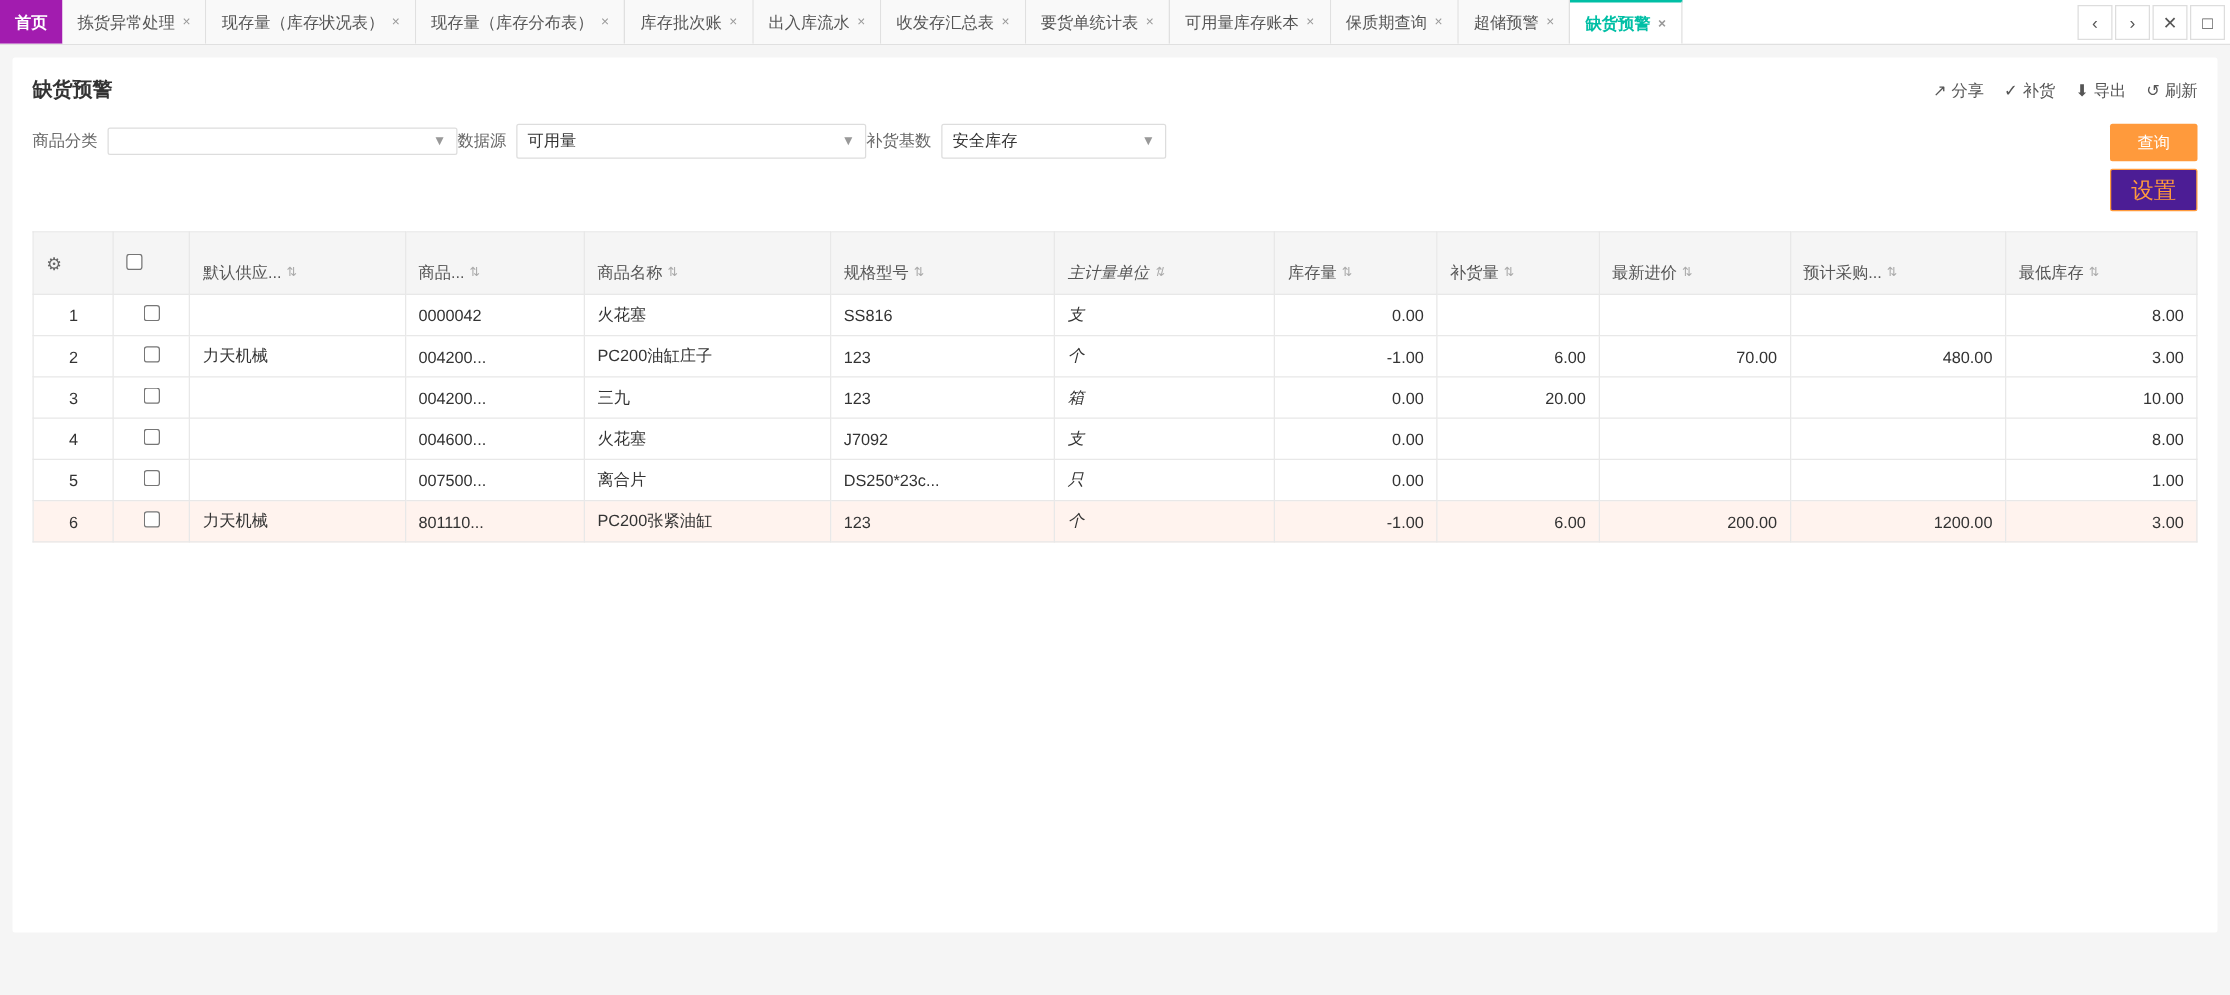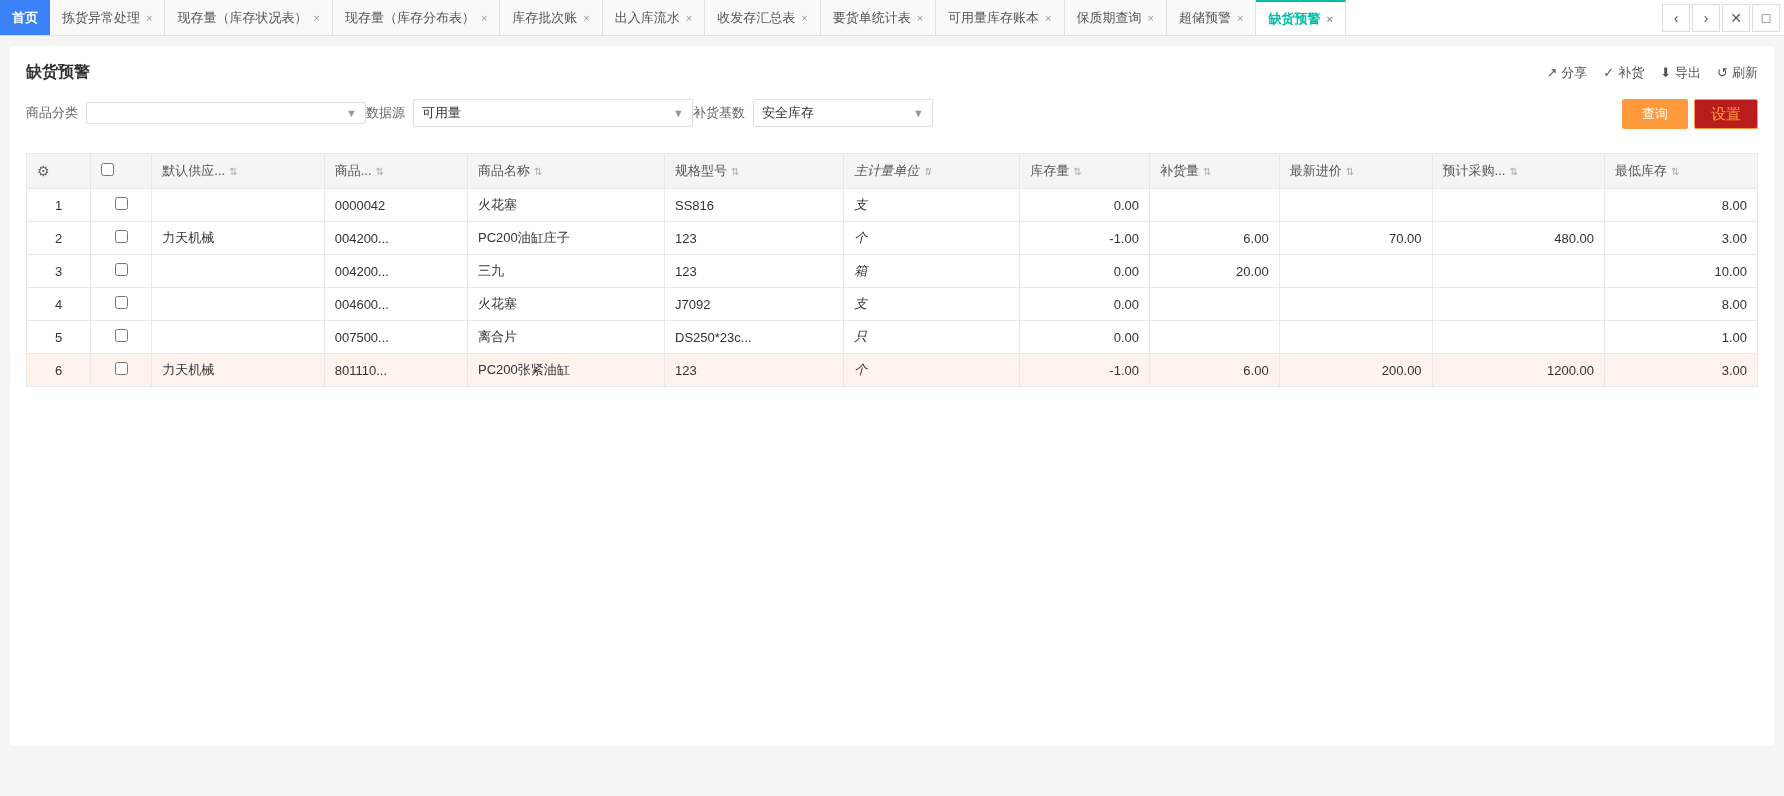--- a/index.html
+++ b/index.html
@@ -33,21 +33,21 @@
       border-top: 2px solid #00bfa5;
       font-weight: bold;
     }
     .tab-item .tab-close {
       margin-left: 6px;
       color: #999;
       font-size: 11px;
       cursor: pointer;
     }
     .tab-item.home {
-      background: #3b82f6;
+      background: #a21caf;
       color: #fff;
       font-weight: bold;
       border: none;
     }
     .tab-nav-btns {
       display: flex;
       align-items: center;
       margin-left: auto;
       padding-right: 4px;
     }
@@ -131,41 +131,41 @@
     }
     .filter-select-wide { min-width: 280px; }
     .filter-select-medium { min-width: 180px; }
     .filter-value {
       color: #333;
     }
     .chevron-icon { color: #999; font-size: 11px; margin-left: 8px; }
 
     .filter-actions {
       display: flex;
-      flex-direction: row;
+      flex-direction: column;
       gap: 6px;
       margin-left: auto;
     }
     .btn-query {
       background: #ff9a3c;
       color: #fff;
       border: none;
       padding: 6px 20px;
       border-radius: 2px;
       cursor: pointer;
       font-size: 13px;
     }
     .btn-setting {
-      background: #b91c1c;
+      background: #4c1d95;
       color: #ff9a3c;
       border: 1px solid #ff9a3c;
       padding: 4px 16px;
       border-radius: 2px;
       cursor: pointer;
-      font-size: 15px;
+      font-size: 18px;
       font-family: Liberation Serif, serif;
     }
 
     
     .data-table {
       width: 100%;
       border-collapse: collapse;
       font-size: 13px;
     }
     .data-table th {
@@ -198,21 +198,21 @@
     .col-replenish { width: 70px; }
     .col-price { width: 80px; }
     .col-purchase { width: 80px; }
     .col-min { width: 80px; }
 
     .sort-icon { font-size: 10px; color: #aaa; margin-left: 2px; }
 
     .gear-icon { font-size: 14px; color: #666; cursor: pointer; }
     .checkbox-cell input[type="checkbox"] { cursor: pointer; }
 
-    .th-inner { display: flex; align-items: center; gap: 2px; }
+    .th-inner { display: flex; align-items: center; gap: 2px; margin-top: 15px; }
   </style>
 </head>
 <body>
 
 <div class="tab-bar">
   <div class="tab-item home">
     <span>首页</span>
   </div>
   <div class="tab-item">
     <span>拣货异常处理</span>

